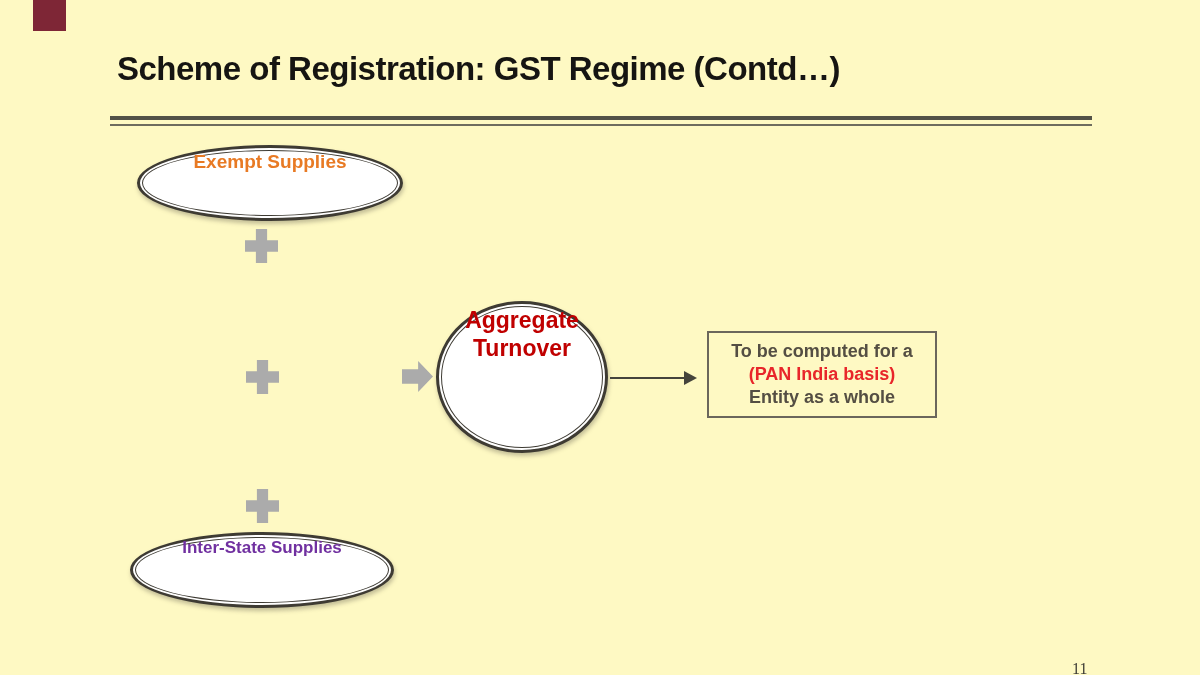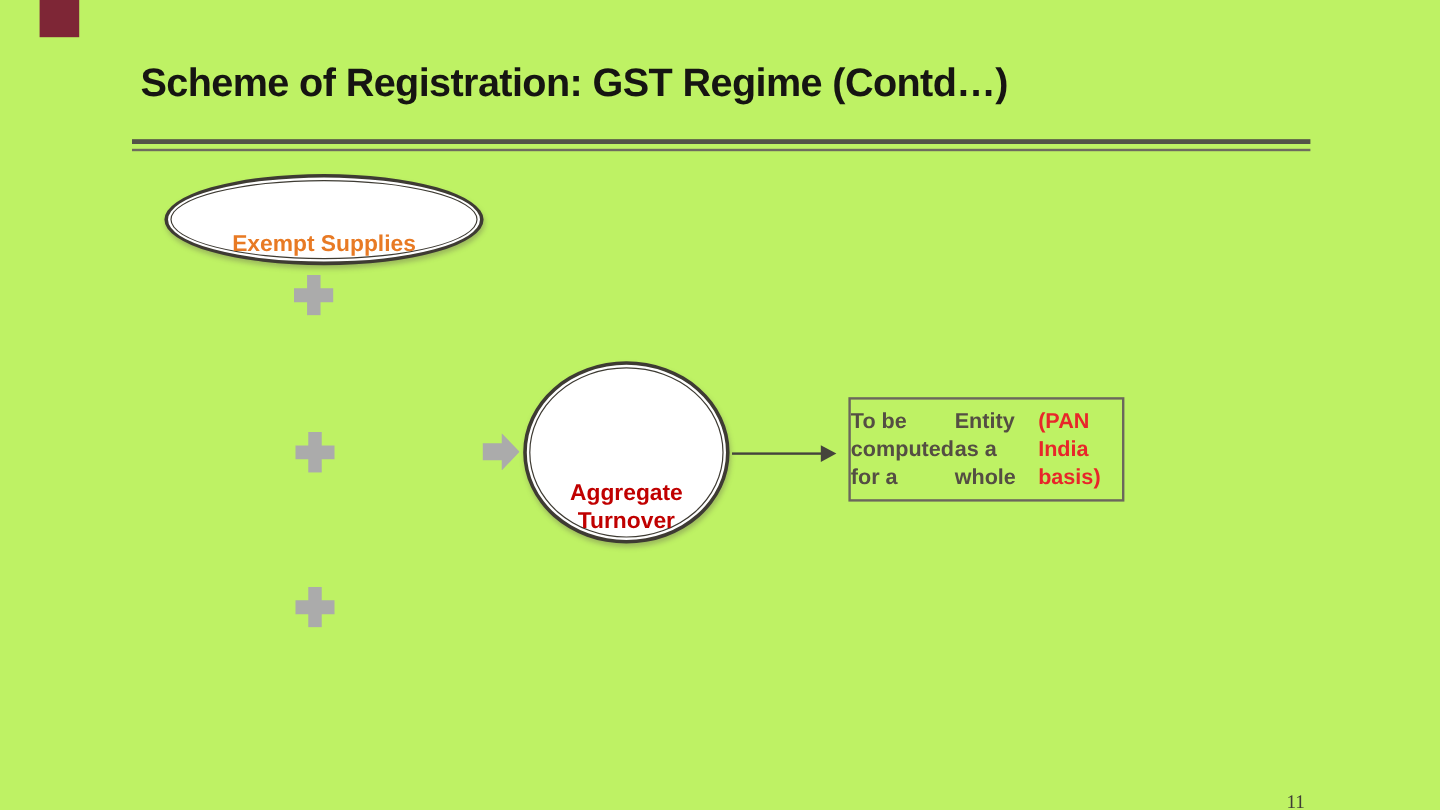--- a/index.html
+++ b/index.html
@@ -1,19 +1,19 @@
 <!DOCTYPE html>
 <html><head>
 <meta charset="utf-8">
 <style>
   html,body{margin:0;padding:0;}
   .slide{
     position:relative;
     width:1200px;height:675px;
-    background:#bef264;
+    background:#fef9c3;
     overflow:hidden;
     font-family:"Liberation Sans",sans-serif;
   }
   .corner-tab{
     position:absolute;left:33px;top:0;width:33px;height:31px;
     background:#7E2636;
   }
   .title{
     position:absolute;left:117px;top:50px;
     font-size:33px;font-weight:bold;color:#161512;
@@ -31,47 +31,47 @@
     position:absolute;
     border:3px solid #3E3B33;border-radius:50%;
     padding:2px;background:#FFFFFF;
     box-sizing:border-box;
     box-shadow:1px 3px 4px rgba(100,95,80,0.38);
   }
   .node-inner{
     width:100%;height:100%;
     border:1.5px solid #3E3B33;border-radius:50%;
     background:#FFFFFF;
-    display:flex;align-items:flex-end;justify-content:center;
+    display:flex;align-items:flex-start;justify-content:center;
     box-sizing:border-box;text-align:center;
   }
   .node-label{font-weight:bold;font-size:19px;}
   .node-label.small{font-size:17px;}
-  .circle-label{font-weight:bold;font-size:19px;line-height:1.2;width:120px;}
+  .circle-label{font-weight:bold;font-size:23px;line-height:1.2;width:120px;}
   .plus{
     position:absolute;width:33px;height:34px;background:#ABABAB;
     clip-path:polygon(33% 0,67% 0,67% 33%,100% 33%,100% 67%,67% 67%,67% 100%,33% 100%,33% 67%,0 67%,0 33%,33% 33%);
   }
   .block-arrow{
     position:absolute;left:402px;top:361px;width:31px;height:31px;background:#ABABAB;
     clip-path:polygon(0 27%,52% 27%,52% 0,100% 50%,52% 100%,52% 73%,0 73%);
   }
   .connector-line{
     position:absolute;left:610px;top:377px;width:78px;height:2px;background:#45443C;
   }
   .connector-head{
     position:absolute;left:684px;top:371px;width:0;height:0;
     border-left:13px solid #45443C;
     border-top:7px solid transparent;border-bottom:7px solid transparent;
   }
   .note-box{
     position:absolute;left:707px;top:331px;width:230px;height:87px;
     border:2px solid #6B675C;box-sizing:border-box;
-    display:flex;flex-direction:row;align-items:center;justify-content:center;
-    font-weight:bold;font-size:18px;line-height:1.28;
+    display:flex;flex-direction:column;align-items:center;justify-content:center;
+    text-align:center;font-weight:bold;font-size:18px;line-height:1.28;
   }
   .page-number{
     position:absolute;left:1072px;top:632px;
     font-family:"Liberation Serif",serif;font-size:16px;color:#3F3E36;margin-top:28px;
   }
 </style>
 </head>
 <body>
 
 <div class="slide">
@@ -89,33 +89,38 @@
   </div>
 
   <div class="plus" style="left:245px;top:229px"></div>
 
 
   <div class="plus" style="left:246px;top:360px"></div>
 
 
   <div class="plus" style="left:246px;top:489px"></div>
 
+  <div class="node" style="left:130px;top:532px;width:264px;height:76px">
+    <div class="node-inner">
+      <span class="node-label small" style="color: rgb(112, 48, 160);">Inter-State Supplies</span>
+    </div>
+  </div>
 
   <div class="block-arrow"></div>
 
   <div class="node" style="left:436px;top:301px;width:172px;height:152px">
     <div class="node-inner">
       <span class="circle-label" style="color: rgb(192, 0, 0);">Aggregate Turnover</span>
     </div>
   </div>
 
   <div class="connector-line"></div>
   <div class="connector-head"></div>
 
   <div class="note-box">
     <span style="color: rgb(84, 78, 67);">To be computed for a</span>
+    <span style="color: rgb(232, 38, 42);">(PAN India basis)</span>
     <span style="color: rgb(84, 78, 67);">Entity as a whole</span>
-    <span style="color: rgb(232, 38, 42);">(PAN India basis)</span>
   </div>
 
   <div class="page-number">11</div>
 
 </div>
 
 </body></html>

